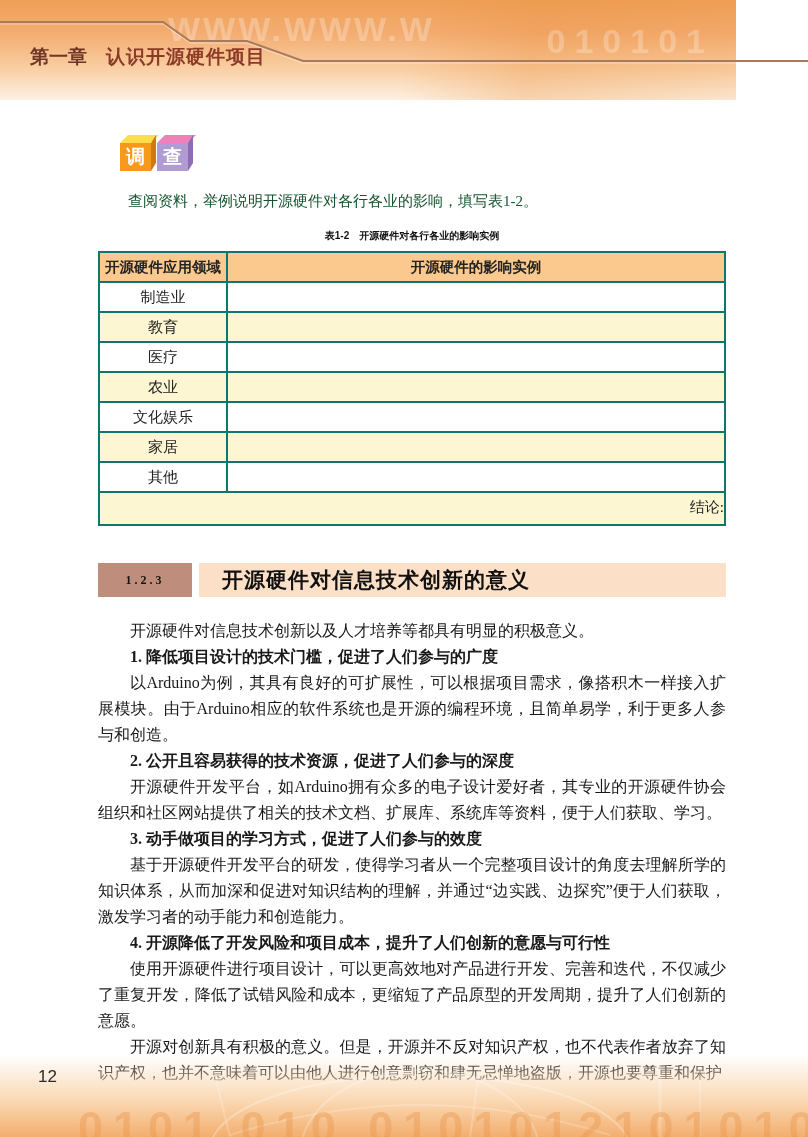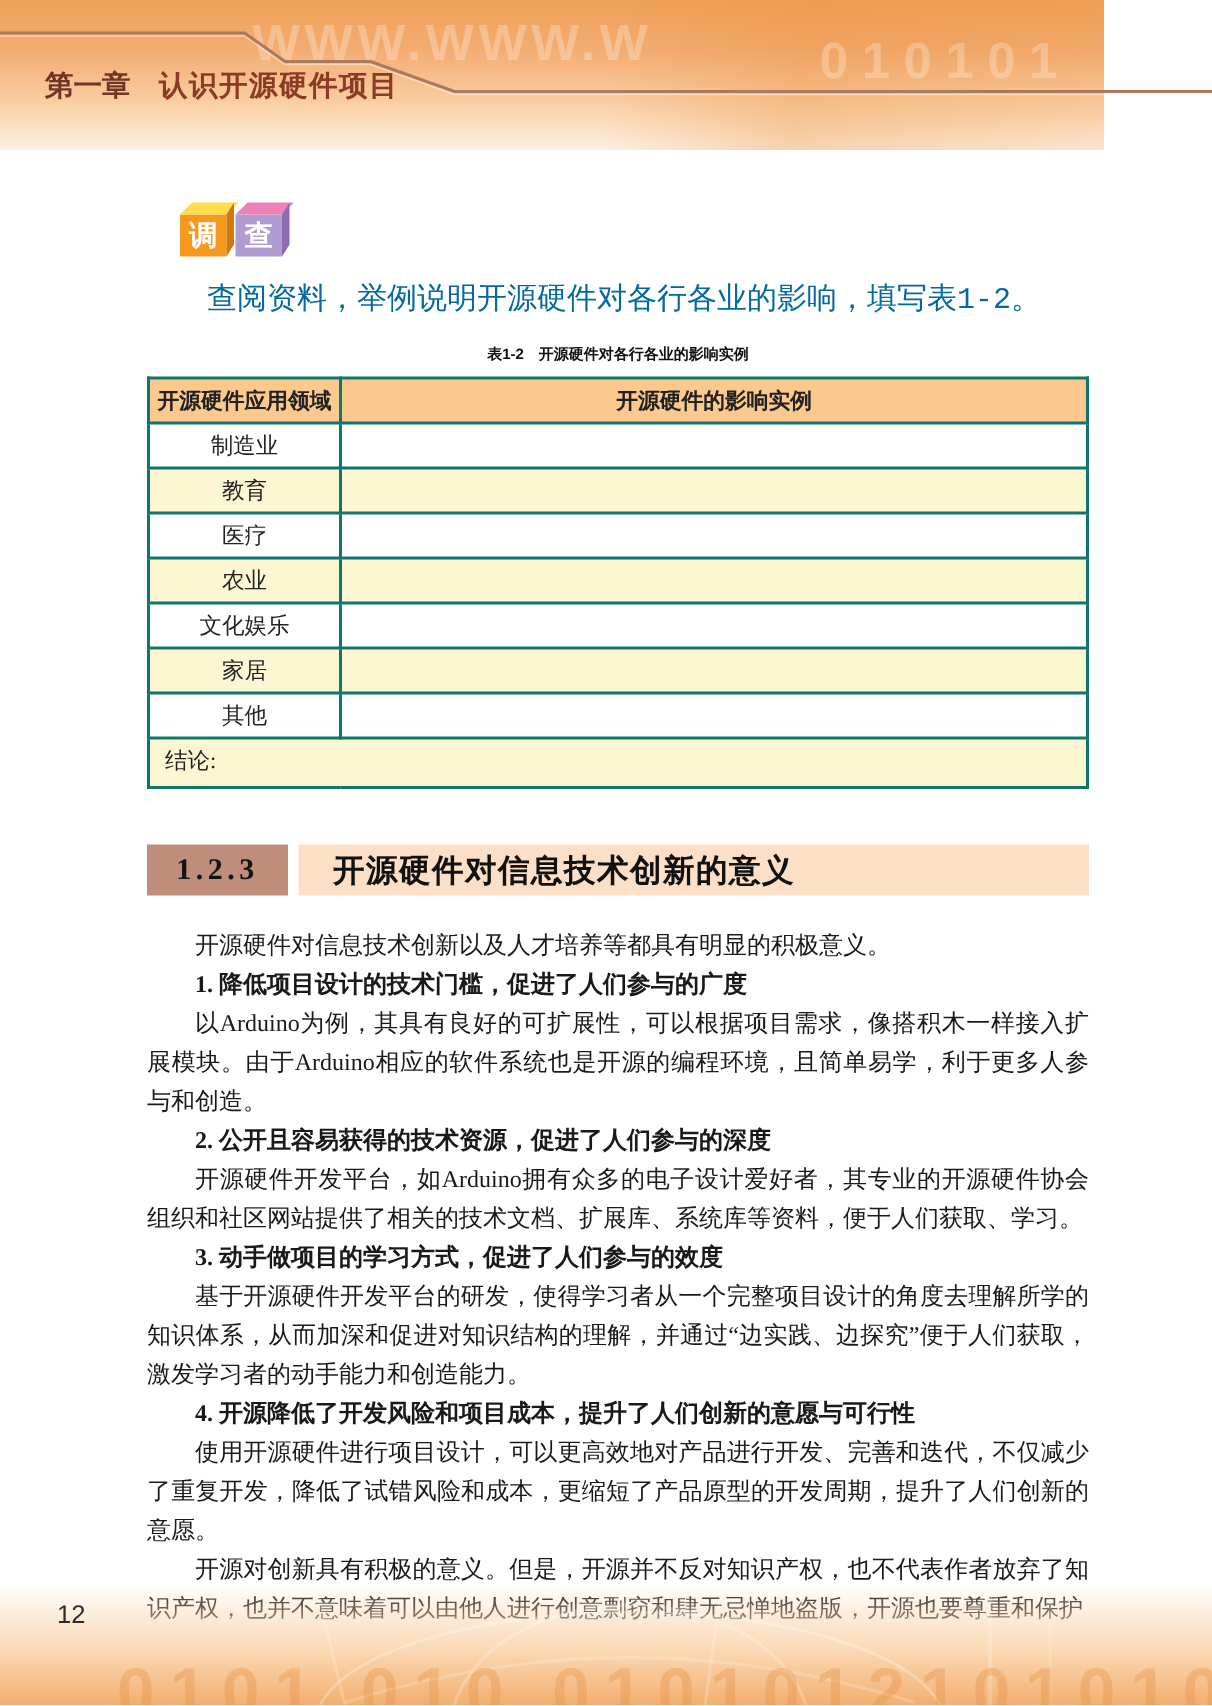--- a/index.html
+++ b/index.html
@@ -53,46 +53,46 @@
   .cube-orange::before { background:#FFDD4D; }
   .cube-orange::after  { background:#D0790E; }
   .cube-purple { background:#B09BD3; }
   .cube-purple::before { background:#EE82B8; }
   .cube-purple::after  { background:#8D6CB4; }
   .cube-char {
     position:absolute; inset:0; display:flex; align-items:center; justify-content:center;
     color:#ffffff; font-family:"Liberation Sans", sans-serif; font-weight:bold; font-size:19px;
   }
 
-  .intro-text { margin:10px 0 0 0; text-indent:2em; font-size:20px; color:#0369a1; line-height:24px;font-family:Liberation Mono, monospace; }
+  .intro-text { margin:10px 0 0 0; text-indent:2em; font-size:15px; color:#14532d; line-height:24px; }
 
   .table-caption {
     margin-top:16px; text-align:center;
     font-family:"Liberation Sans", sans-serif; font-weight:bold; font-size:10px; color:#111111;
   }
 
   table.survey-table { margin-top:8px; width:100%; border-collapse:collapse; border:2px solid #4D4D4D; }
   table.survey-table th, table.survey-table td { border:2px solid #0f766e; }
   table.survey-table thead th {
     height:26px; background:#FBC88E; color:#222222;
     font-family:"Liberation Sans", sans-serif; font-weight:bold; font-size:14.5px;
   }
   .col-field { width:124px; }
   table.survey-table tbody td { height:26px; font-size:15px; color:#222222; }
   td.field-cell { text-align:center; }
   tr.alt td { background:#FDF6D2; }
   tr.conclusion-row td {
-    background:#FDF6D2; height:42px; vertical-align:top; text-align:left;
+    background:#FDF6D2; height:42px; vertical-align:top; text-align:right;
     padding:5px 0 0 10px; font-size:15px; color:#222222;
   }
 
   .section-heading { margin-top:37px; display:flex; height:34px; }
   .section-number {
     width:94px; background:#BF8D7B; display:flex; align-items:center; justify-content:center;
-    font-weight:bold; font-size:20px; color:#141414; letter-spacing:3px;
+    font-weight:bold; font-size:12px; color:#141414; letter-spacing:3px;
     font-family:"Liberation Serif", serif;
   }
   .section-bar {
     flex:1; margin-left:7px; background:#FBDFC7; display:flex; align-items:center;
     padding-left:23px; font-weight:bold; font-size:21px; color:#111111; letter-spacing:1px;
   }
 
   .body-text { margin-top:21px; font-size:16px; line-height:26px; color:#191919; text-align:justify; }
   .body-text p { margin:0; text-indent:2em; }
   .body-text p.body-heading { font-weight:bold; }

